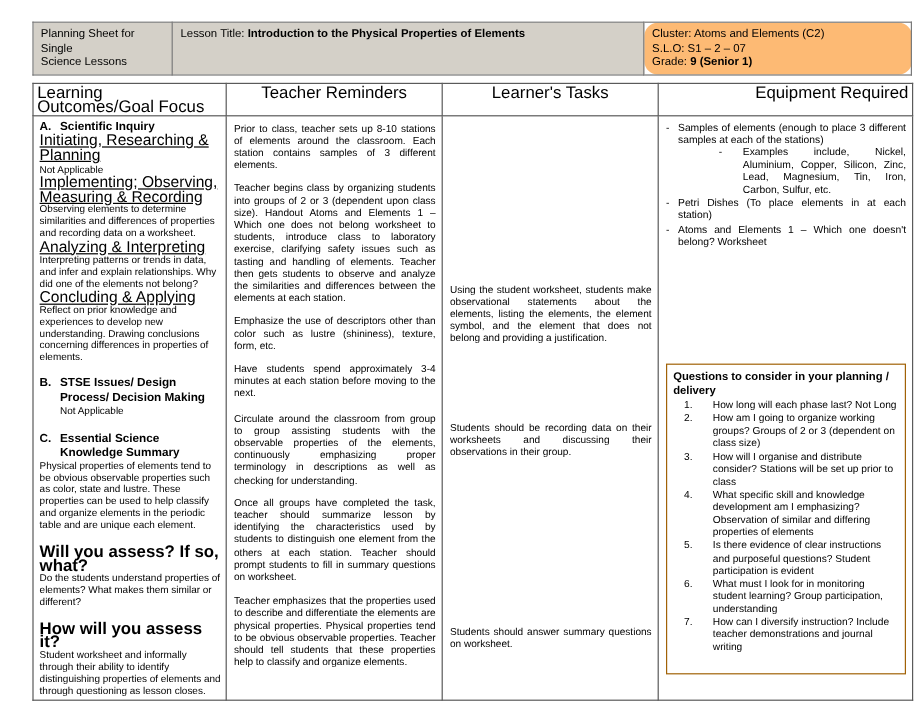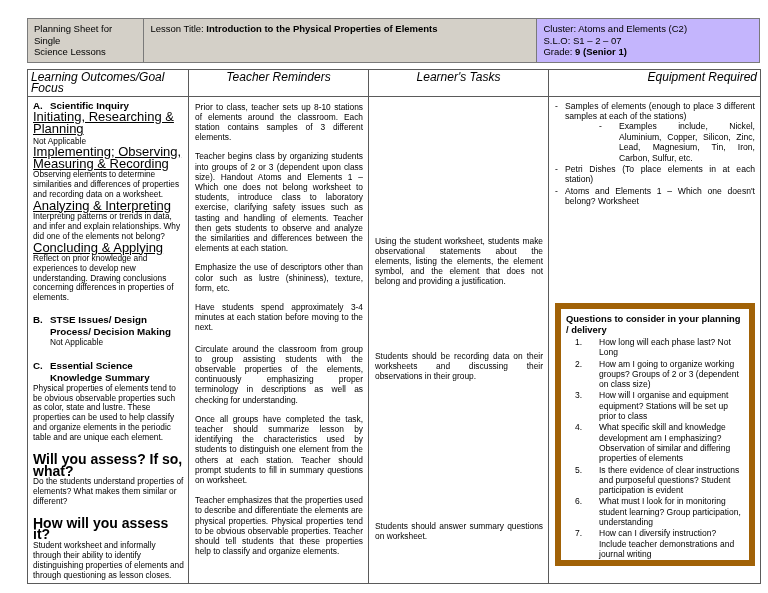--- a/index.html
+++ b/index.html
@@ -33,43 +33,43 @@
     width: 114px;
     background: #d4d0c8;
   }
   td.hdr-mid {
     width: 385px;
     background: #d4d0c8;
     padding-top: 11px;
   }
   td.hdr-right {
     width: 218px;
-    background: #c4b5fd;
+    background: #fdba74;
+    border-radius: 11px;
   }
   .b { font-weight: bold; }
 
   
   table.main {
     width: 733px;
     border-collapse: collapse;
     table-layout: fixed;
     margin-top: 6px;
   }
   table.main > tbody > tr > td,
   table.main > tbody > tr > th {
     border: 1px solid #5a5a5a;
     vertical-align: top;
   }
   table.main th {
     font-weight: normal;
-    font-size: 12px;
+    font-size: 14px;
     padding: 2px 3px 2px 3px;
     height: 14px;
     line-height: 11px;
-    font-style: italic;
   }
   th.c1 { width: 161px; text-align: left; padding-left: 5px; }
   th.c2 { width: 180px; text-align: center; }
   th.c3 { width: 180px; text-align: center; }
   th.c4 { width: 212px; text-align: right; }
 
   td.body-cell { padding: 0; }
 
   
   .col1 { padding: 3px 4px 3px 5px; }
@@ -141,23 +141,23 @@
     text-align: justify;
     padding-left: 54px;
     position: relative;
   }
   .sub-list > li > .dash {
     position: absolute; left: 34px; top: 0;
   }
 
   
   .qbox {
-    border: 6px solid #a16207;
+    border: 1px solid #a16207;
     margin-top: 96px;
-    padding: 4px 4px 0 5px;
+    padding: 4px 4px 16px 5px;
   }
   .qbox-title {
     font-weight: bold;
     font-size: 9.4px;
     line-height: 11.2px;
     margin-bottom: 2px;
   }
   ol.qlist {
     margin: 0; padding: 0; list-style: none;
   }
@@ -308,21 +308,21 @@
                 <li>
                   <span class="num">1.</span>
                   <span>How long will each phase last? Not Long</span>
                 </li>
                 <li>
                   <span class="num">2.</span>
                   <span>How am I going to organize working groups? Groups of 2 or 3 (dependent on class size)</span>
                 </li>
                 <li>
                   <span class="num">3.</span>
-                  <span>How will I organise and equipment equipment? Stations will be set up prior to class</span>
+                  <span>How will I organise and distribute consider? Stations will be set up prior to class</span>
                 </li>
                 <li>
                   <span class="num">4.</span>
                   <span>What specific skill and knowledge development am I emphasizing? Observation of similar and differing properties of elements</span>
                 </li>
                 <li>
                   <span class="num">5.</span>
                   <span>Is there evidence of clear instructions and purposeful questions? Student participation is evident</span>
                 </li>
                 <li>

